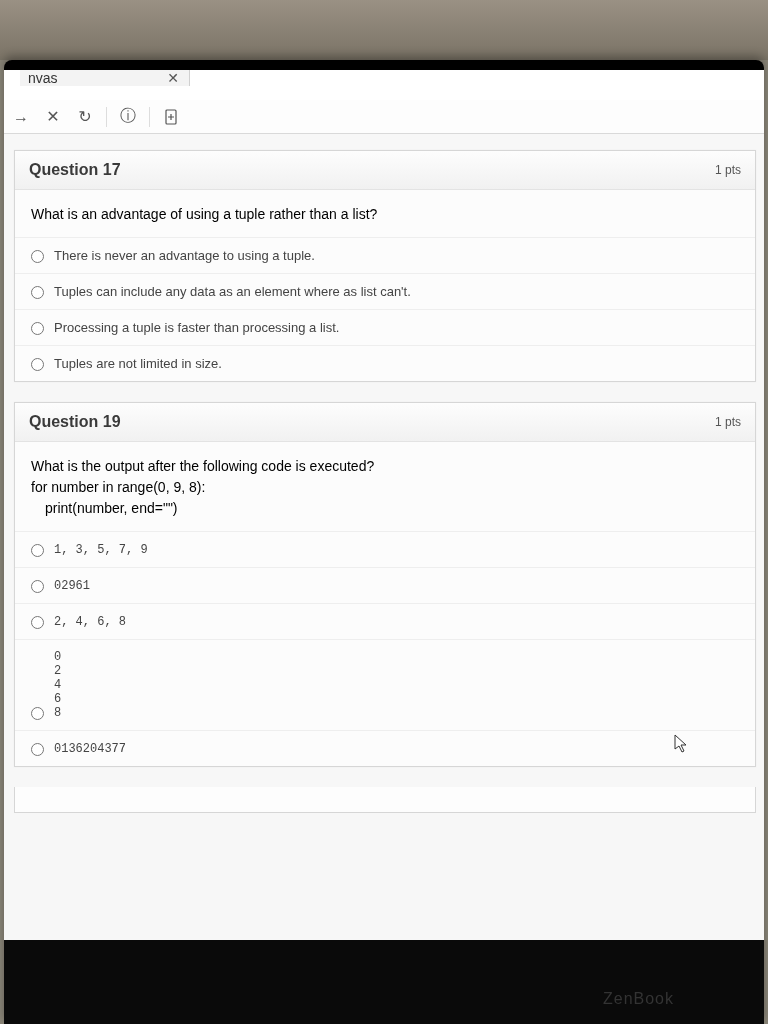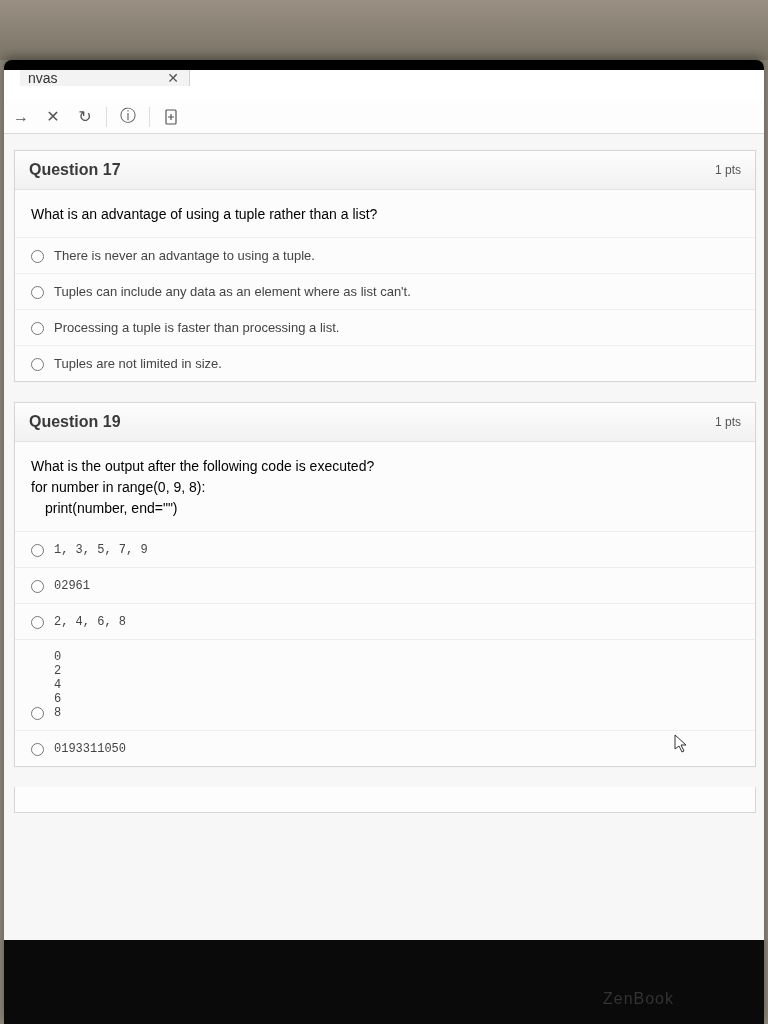--- a/index.html
+++ b/index.html
@@ -121,21 +121,21 @@
           <label class="ans mono">
             <input type="radio" name="q18" style="">
             <span>0
 2
 4
 6
 8</span>
           </label>
           <label class="ans mono">
             <input type="radio" name="q18" style="">
-            <span>0193311050</span>
+            <span>0136204377</span>
           </label>
         </div>
       </div>
 
       <div class="partial"></div>
 
       <div class="cursor">
         <svg width="16" height="20" viewBox="0 0 16 20">
             <path d="M1 1 L1 15 L5 12 L8 18 L10 17 L7 11 L12 11 Z" fill="#fff" stroke="#333" stroke-width="1"></path>
           </svg>

